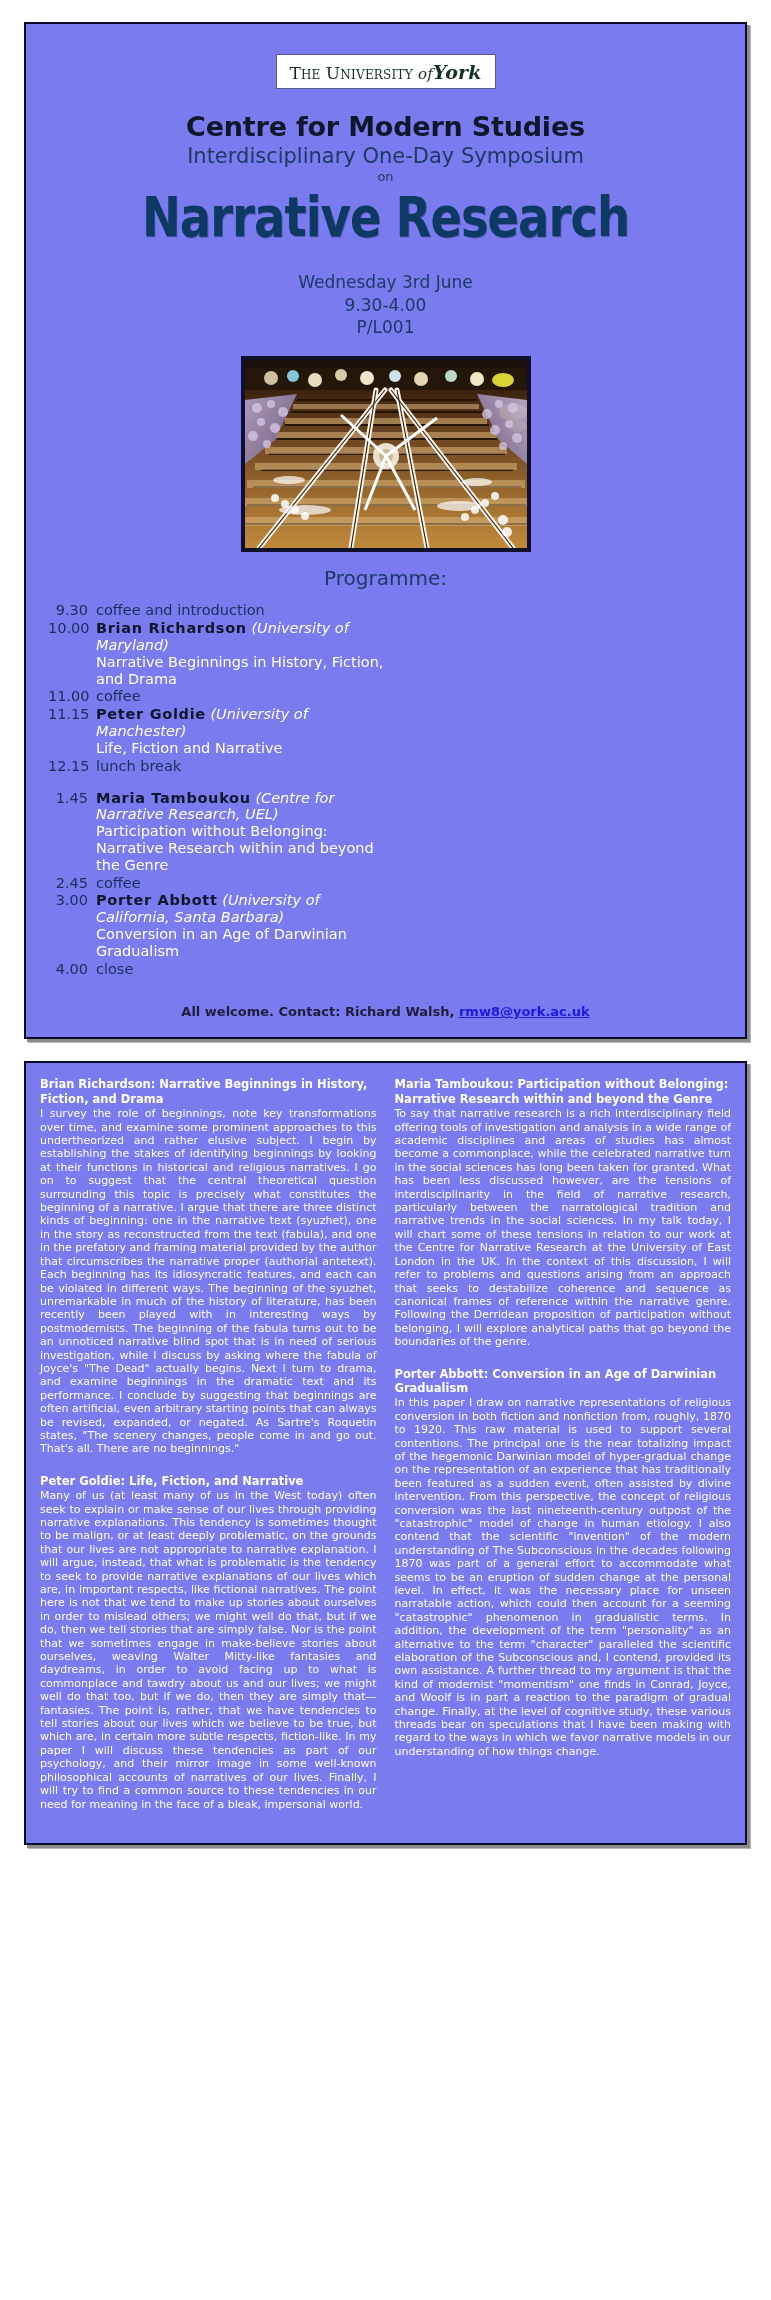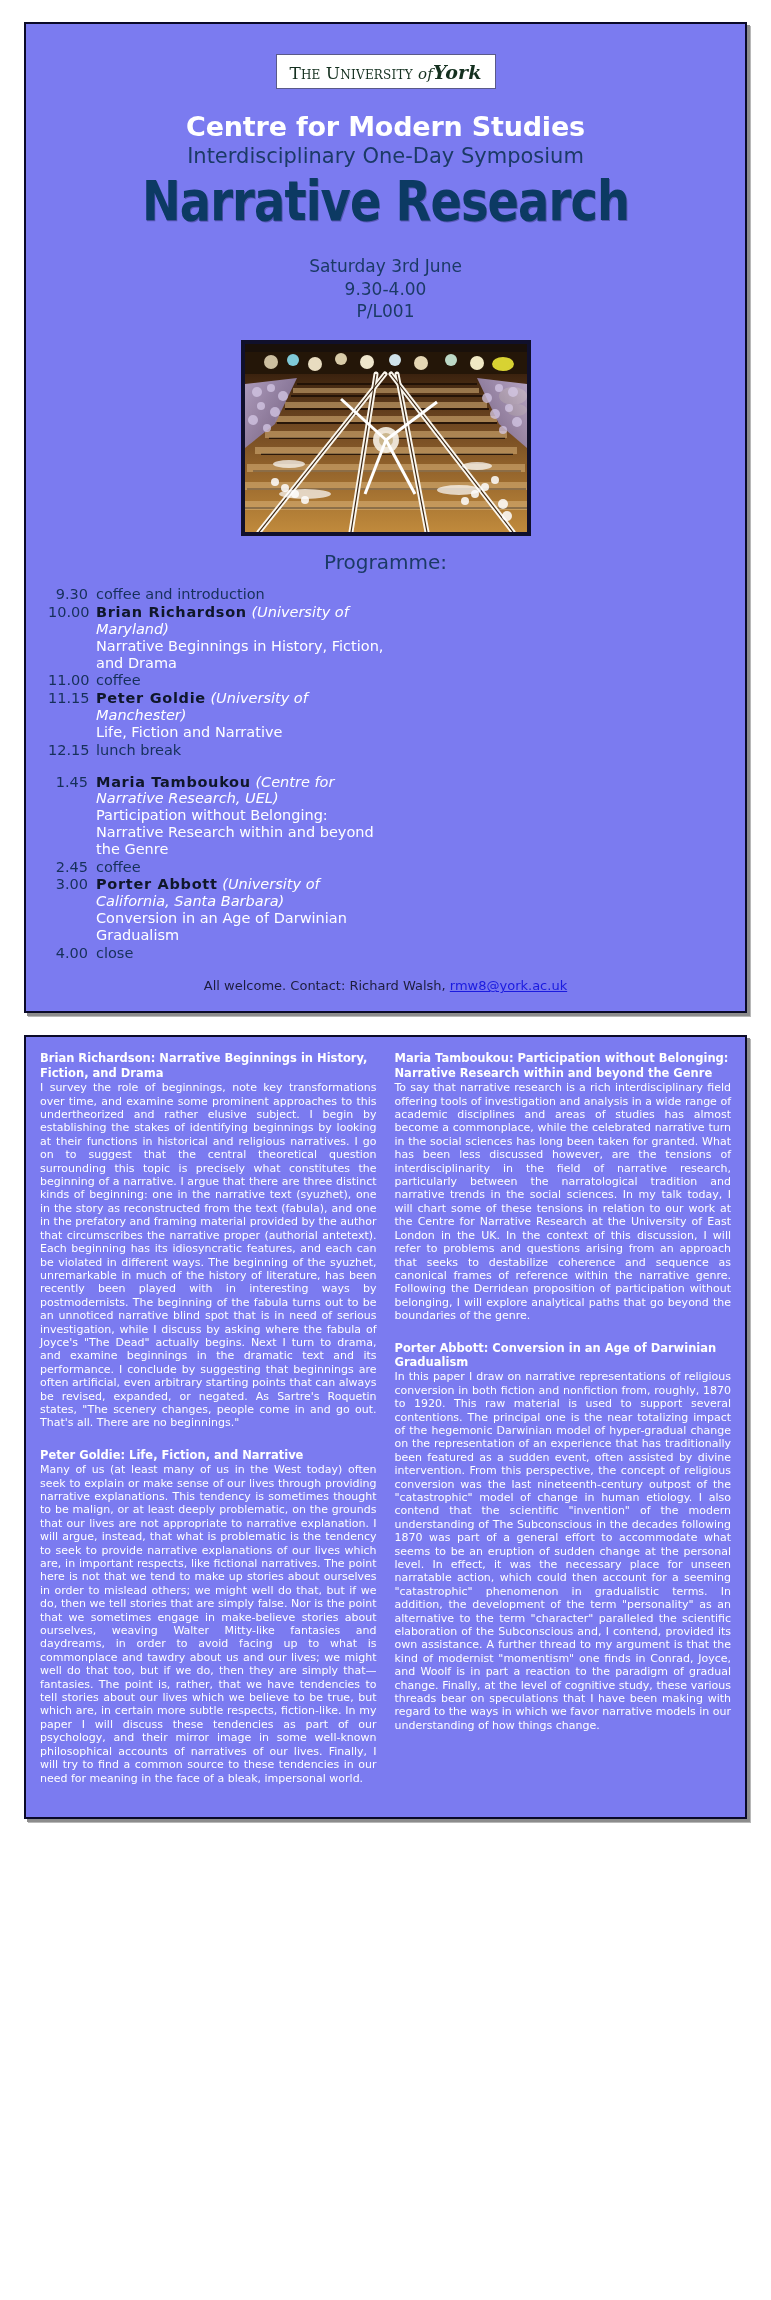--- a/index.html
+++ b/index.html
@@ -64,21 +64,21 @@
   .logo-text .york {
     font-style: italic;
     font-weight: bold;
     font-size: 19px;
   }
 
   .centre-title {
     text-align: center;
     font-size: 27px;
     font-weight: bold;
-    color: #ffffff;
+    color: #0f172a;
     margin-top: 22px;
     letter-spacing: -0.2px;
   }
   .subtitle {
     text-align: center;
     font-size: 21px;
     color: #1b3a66;
     margin-top: 2px;
     font-weight: normal;
   }
@@ -163,23 +163,23 @@
   }
   .prog-affil {
     font-style: italic;
     color: #ffffff;
   }
   .prog-talk { color: #ffffff; }
 
   .footer-line {
     text-align: center;
     font-size: 13px;
-    font-weight: normal;
+    font-weight: bold;
     color: #1d1d3d;
-    margin-top: 16px;
+    margin-top: 26px;
     padding-bottom: 4px;
   }
   .footer-line a {
     color: #1a1adf;
     text-decoration: underline;
   }
 
   
   #abstracts-page {
     margin: 22px 24px 24px 24px;
@@ -214,24 +214,25 @@
 
   <div class="sheet" id="poster-page">
     <div class="poster-inner">
 
       <div class="logo-box">
         <div class="logo-text"><span class="sc">The</span> <span class="sc">University</span> <span class="of">of</span><span class="york">York</span></div>
       </div>
 
       <div class="centre-title">Centre for Modern Studies</div>
       <div class="subtitle">Interdisciplinary One-Day Symposium</div>
+      <div class="on-word">on</div>
       <div class="main-title">Narrative Research</div>
 
       <div class="event-meta">
-        <div>Saturday 3rd June</div>
+        <div>Wednesday 3rd June</div>
         <div>9.30-4.00</div>
         <div>P/L001</div>
       </div>
 
       <div class="photo-frame">
         <svg width="282" height="188" viewBox="0 0 282 188">
           <defs>
             <linearGradient id="ballast" x1="0" y1="0" x2="0" y2="1">
               <stop offset="0%" stop-color="#2a1608"></stop>
               <stop offset="35%" stop-color="#6b4420"></stop>

